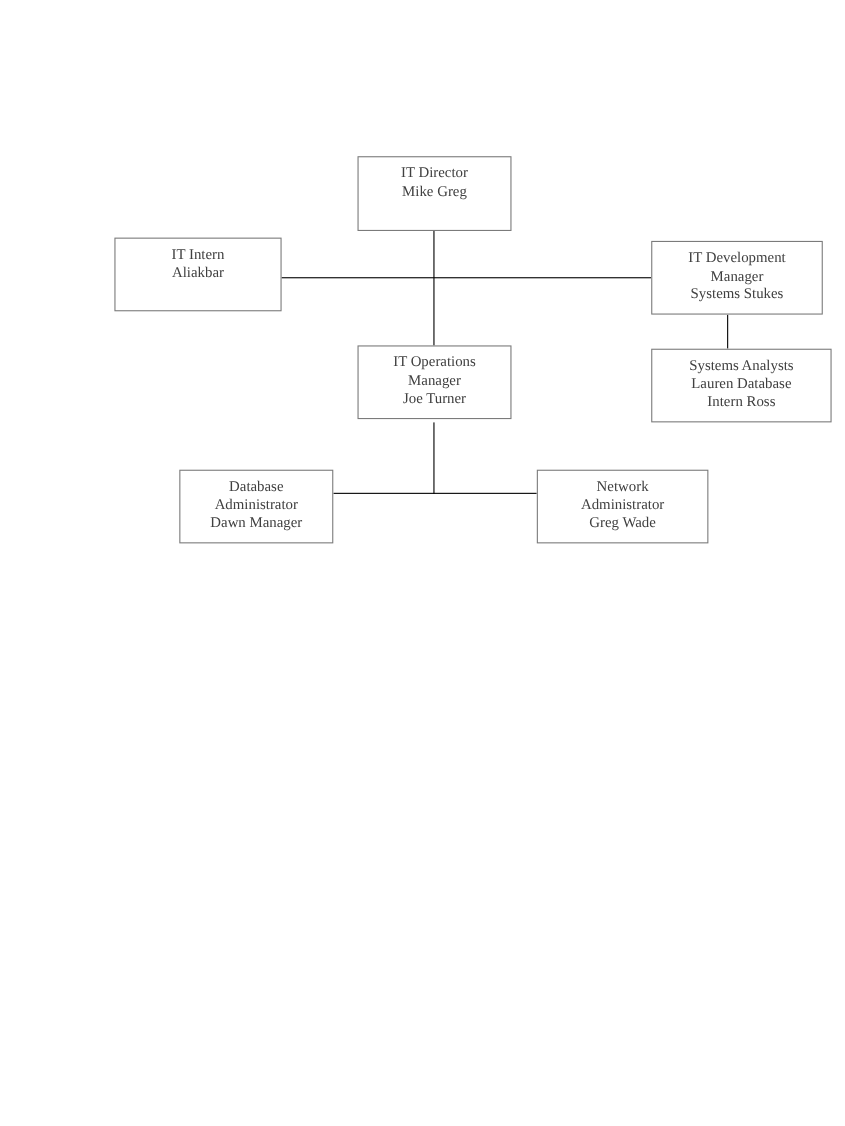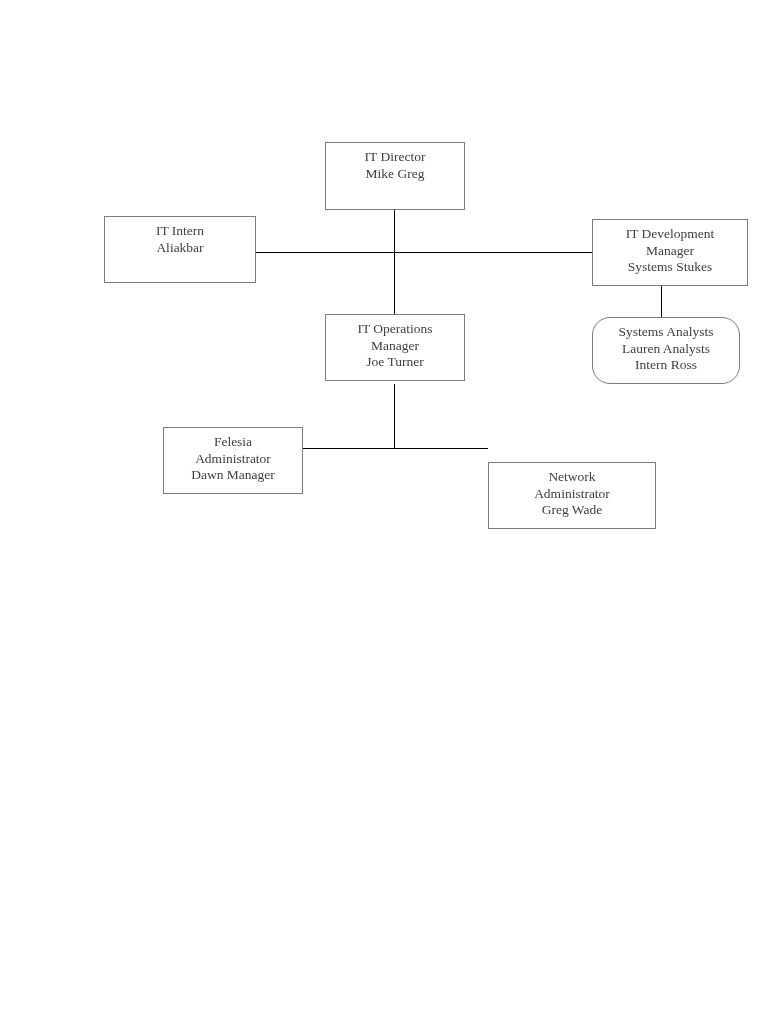--- a/index.html
+++ b/index.html
@@ -75,31 +75,31 @@
     <span class="node-line">Manager</span>
     <span class="node-line">Systems Stukes</span>
   </div>
 
   <div class="node-box" style="left:325px; top:314px; width:140px; height:67px;">
     <span class="node-line">IT Operations</span>
     <span class="node-line">Manager</span>
     <span class="node-line">Joe Turner</span>
   </div>
 
-  <div class="node-box" style="left:592px; top:317px; width:148px; height:67px;border-radius:18px;">
+  <div class="node-box" style="left:592px; top:317px; width:164px; height:67px;">
     <span class="node-line">Systems Analysts</span>
-    <span class="node-line">Lauren Analysts</span>
+    <span class="node-line">Lauren Database</span>
     <span class="node-line">Intern Ross</span>
   </div>
 
   <div class="node-box" style="left:163px; top:427px; width:140px; height:67px;">
-    <span class="node-line">Felesia</span>
+    <span class="node-line">Database</span>
     <span class="node-line">Administrator</span>
     <span class="node-line">Dawn Manager</span>
   </div>
 
-  <div class="node-box" style="left:488px; top:427px; width:168px; height:67px;margin-top:35px;">
+  <div class="node-box" style="left:488px; top:427px; width:156px; height:67px;">
     <span class="node-line">Network</span>
     <span class="node-line">Administrator</span>
     <span class="node-line">Greg Wade</span>
   </div>
 
 </div>
 
 </body></html>

